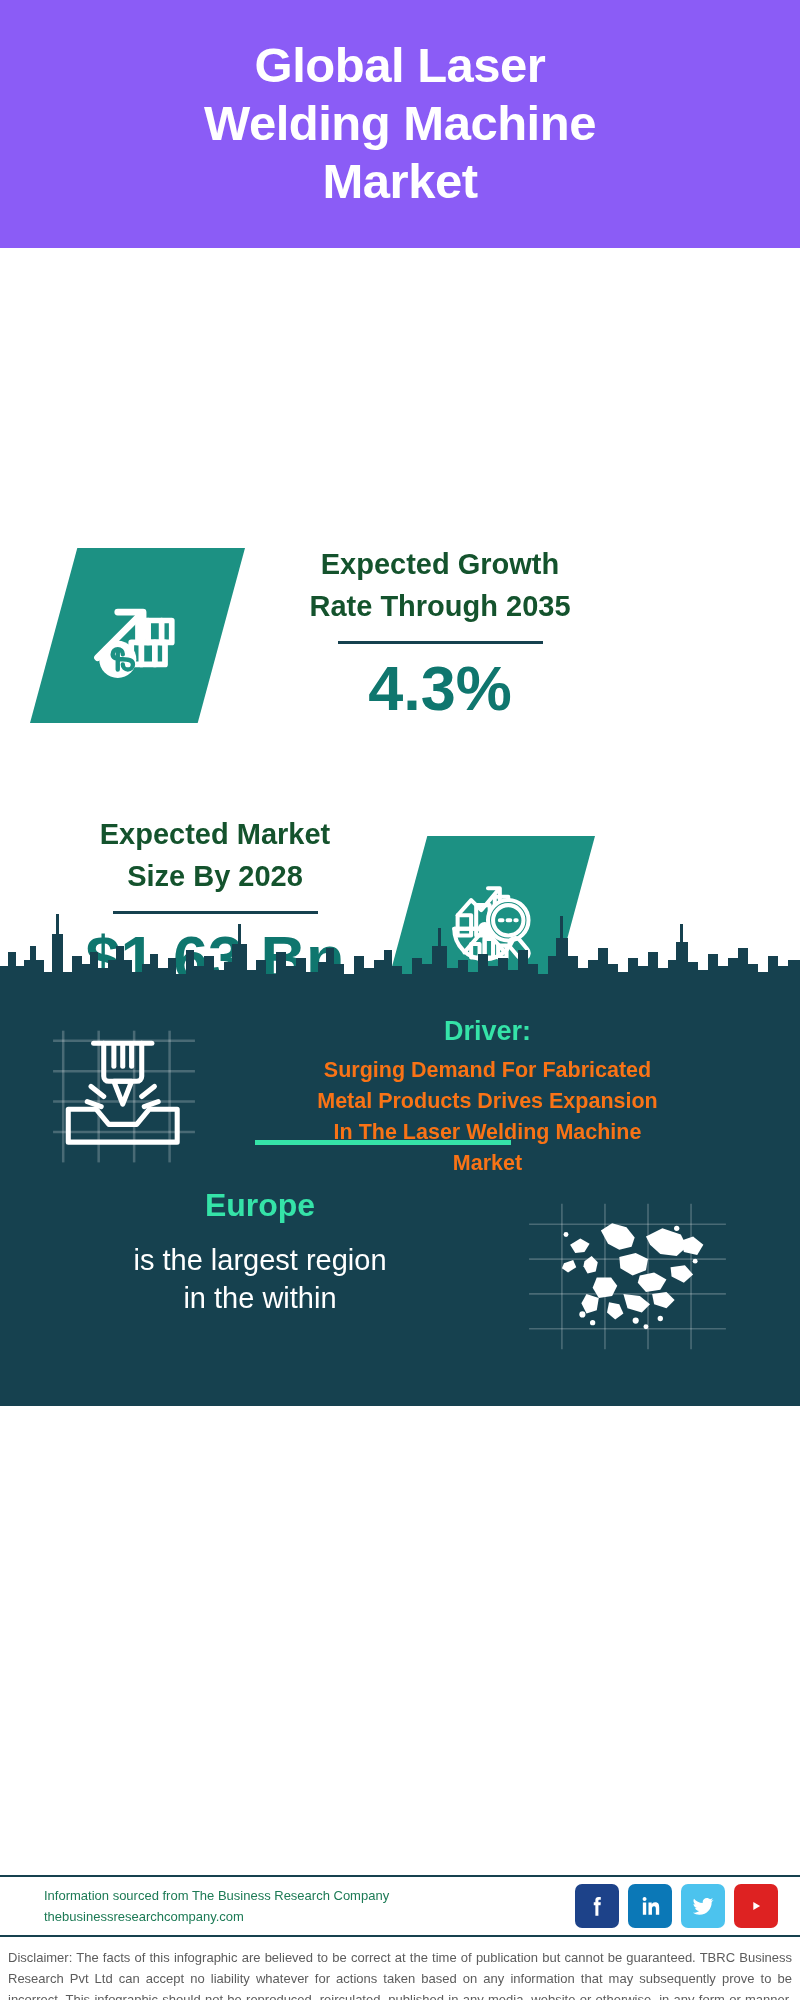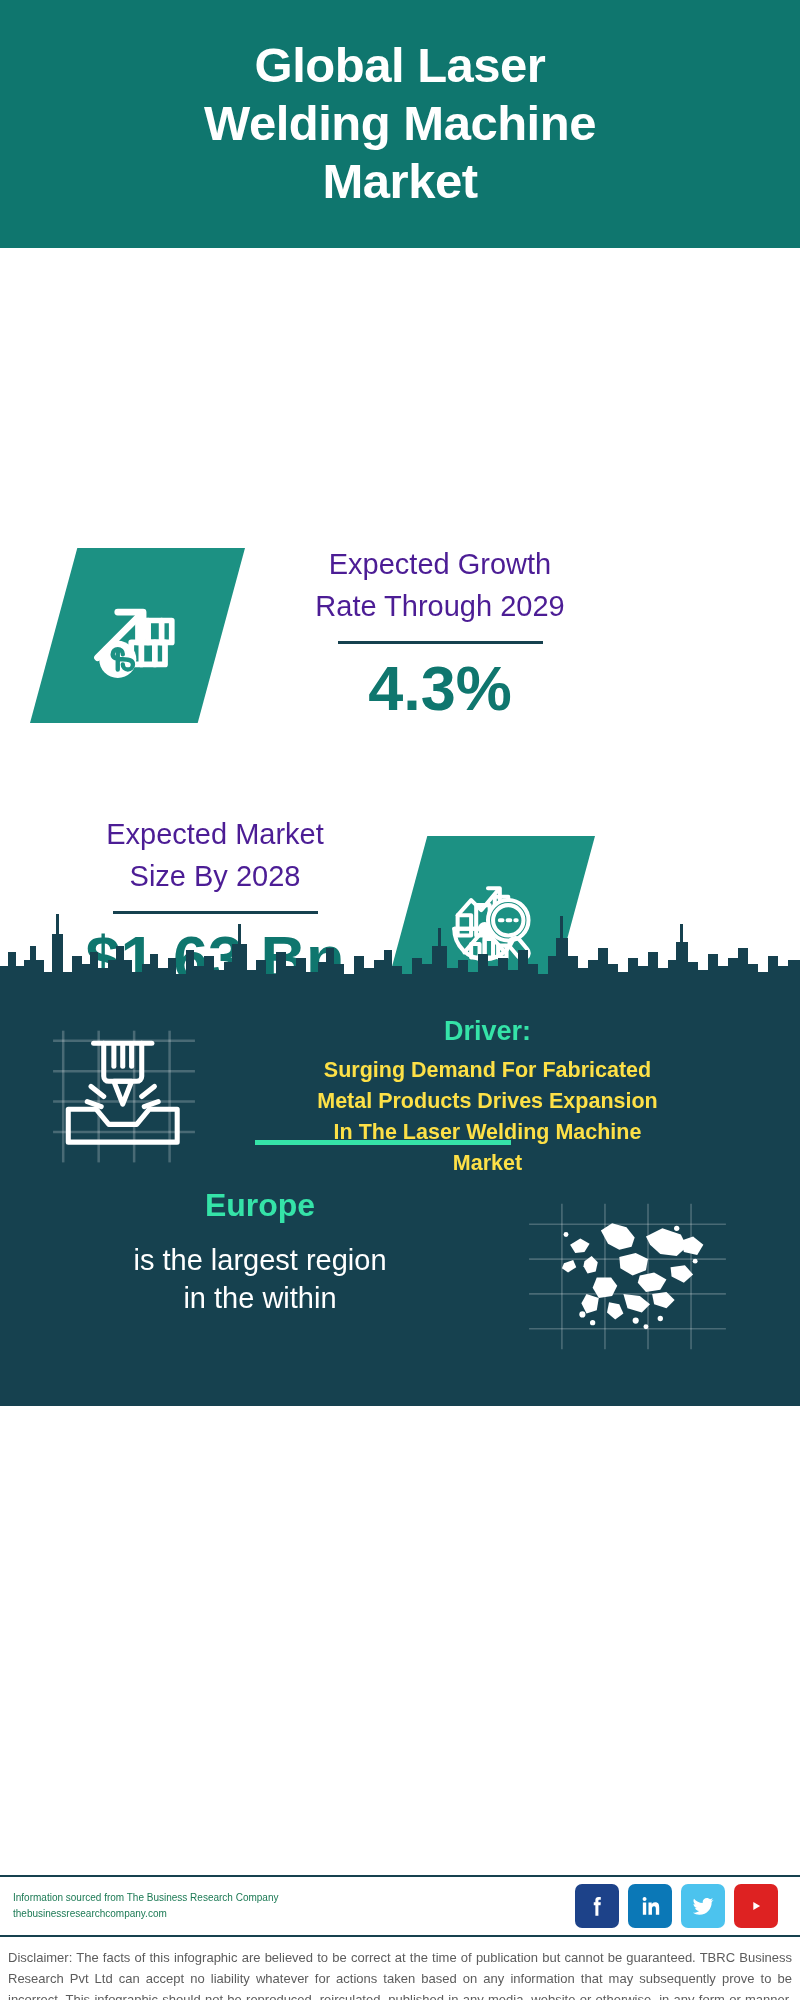--- a/index.html
+++ b/index.html
@@ -8,21 +8,21 @@
     width:800px; height:2000px;
     background:#ffffff;
     font-family:"Liberation Sans", sans-serif;
     overflow:hidden;
     position:relative;
   }
 
   
   .header {
     height:248px;
-    background:#0f766e;
+    background:#8b5cf6;
     display:flex; align-items:center; justify-content:center;
     padding:0 40px;
   }
   .header-title {
     color:#ffffff;
     font-size:49px;
     line-height:1.18;
     font-weight:bold;
     text-align:center;
     letter-spacing:-0.5px;
@@ -42,23 +42,23 @@
     display:flex; align-items:center; justify-content:center;
   }
   .para.left  { left:30px;  top:300px; width:215px; height:175px;
                 clip-path:polygon(22% 0, 100% 0, 78% 100%, 0 100%); }
   .para.right { left:380px; top:588px; width:215px; height:175px;
                 clip-path:polygon(22% 0, 100% 0, 78% 100%, 0 100%); }
   .para svg { width:108px; height:108px; }
 
   .stat-block { position:absolute; }
   .stat-heading {
-    color:#4c1d95;
+    color:#14532d;
     font-size:29px;
-    font-weight:normal;
+    font-weight:bold;
     line-height:1.45;
     text-align:center;
   }
   .stat-rule {
     height:3px; background:#16414f;
     width:205px; margin:14px auto 10px auto;
   }
   .stat-value {
     color:#0f766e;
     font-size:63px;
@@ -91,21 +91,21 @@
     position:absolute; left:48px; top:12px;
     width:152px; height:152px;
   }
   .driver-text { position:absolute; left:200px; top:10px; width:575px; }
   .driver-label {
     color:#35e3a8;
     font-size:27px; font-weight:bold;
     text-align:center; margin-bottom:8px;
   }
   .driver-body {
-    color:#fde047;
+    color:#f97316;
     font-size:21.5px; font-weight:bold;
     line-height:1.44; text-align:center;
   }
   .mint-rule {
     position:absolute; left:255px; top:1140px;
     width:256px; height:5px; background:#35e3a8;
   }
 
   
   .europe-wrap { position:absolute; left:0; top:1185px; width:800px; }
@@ -121,22 +121,22 @@
   
   .footer-src {
     position:absolute; left:0; top:1875px;
     width:800px; height:62px;
     background:#ffffff;
     border-top:2px solid #16414f;
     border-bottom:2px solid #16414f;
     display:flex; align-items:center;
   }
   .src-text {
-    margin-left:13px; color:#1c7a55;
-    font-size:10px; line-height:1.62;
+    margin-left:44px; color:#1c7a55;
+    font-size:13px; line-height:1.62;
   }
   .socials {
     position:absolute; right:22px; top:50%; transform:translateY(-50%);
     display:flex; gap:9px;
   }
   .soc {
     width:44px; height:44px; border-radius:7px;
     display:flex; align-items:center; justify-content:center;
   }
   .soc.fb { background:#1d4289; }
@@ -181,21 +181,21 @@
           <line x1="42" y1="37" x2="42" y2="50"></line>
         <circle cx="20" cy="47" r="11" fill="#ffffff" stroke="none"></circle>
         <path d="M20 41 v12 M23 44 a3 3 0 0 0 -6 0 q0 3 6 3 q6 0 6 3 a3 3 0 0 1 -6 0" stroke="#1c9183" stroke-width="2.6" fill="none"></path>
       </svg>
     </span>
   </div>
 
   <div class="stat-block" id="block-growth">
     <div class="stat-heading">
       <div>Expected Growth</div>
-      <div>Rate Through 2029</div>
+      <div>Rate Through 2035</div>
     </div>
     <div class="stat-rule"></div>
     <div class="stat-value">4.3%</div>
   </div>
 
   <div class="stat-block" id="block-size">
     <div class="stat-heading">
       <div>Expected Market</div>
       <div>Size By 2028</div>
     </div>

